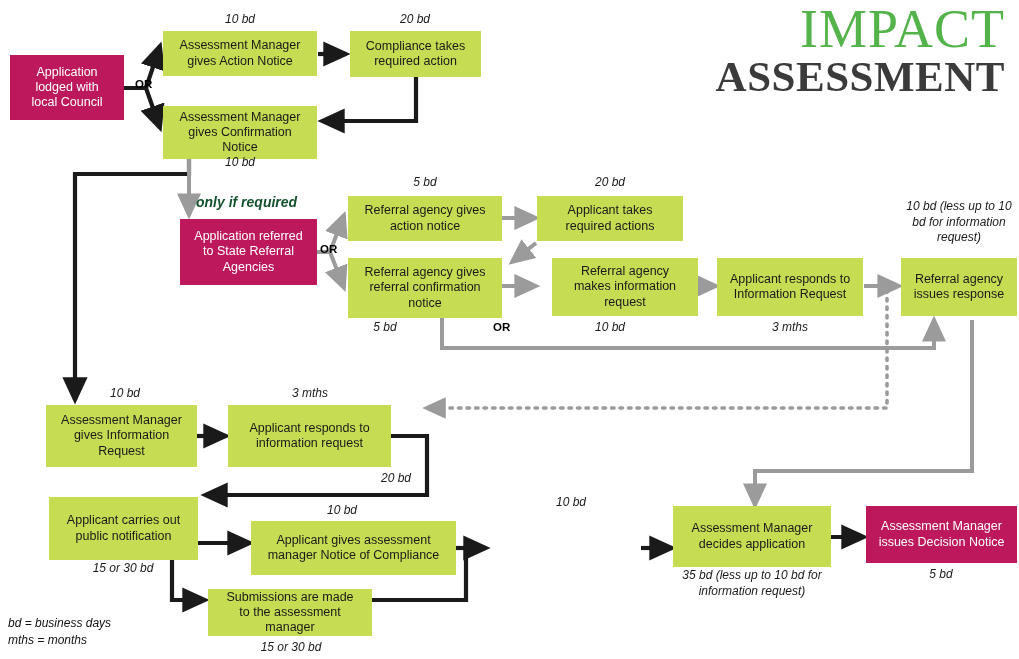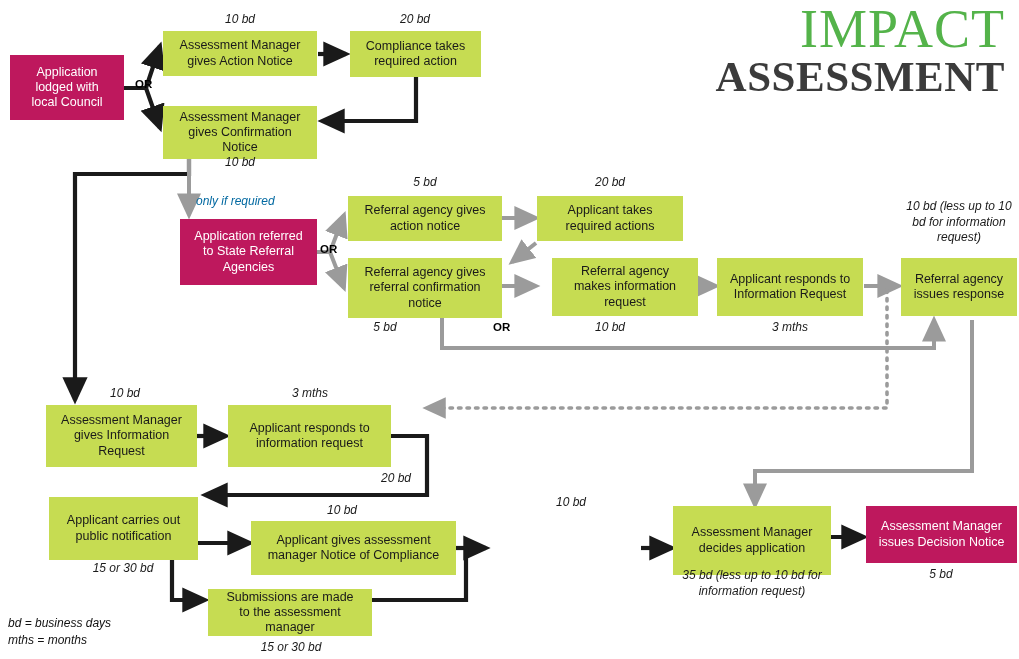--- a/index.html
+++ b/index.html
@@ -4,21 +4,21 @@
 <style>
   html,body{margin:0;padding:0;background:#ffffff;}
   body{font-family:"Liberation Sans", sans-serif;}
   #canvas{position:relative;width:1019px;height:659px;background:#ffffff;overflow:hidden;}
   #wires{position:absolute;left:0;top:0;width:1019px;height:659px;}
   .node{position:absolute;box-sizing:border-box;display:flex;align-items:center;justify-content:center;text-align:center;line-height:1.22;padding:2px 12px;}
   .node.light{background:#c6dc52;color:#1a1a1a;font-size:12.5px;}
   .node.dark{background:#be185d;color:#ffffff;font-size:12.5px;}
   .lbl{position:absolute;font-style:italic;font-size:12px;color:#1a1a1a;text-align:center;line-height:1.3;}
   .orlbl{position:absolute;font-weight:bold;font-size:11.5px;color:#000;font-style:normal;}
-  .onlyif{position:absolute;font-weight:normal;font-style:italic;font-size:12px;color:#0369a1;}
+  .onlyif{position:absolute;font-weight:bold;font-style:italic;font-size:14px;color:#14532d;}
   .legend{position:absolute;font-style:italic;font-size:12px;color:#111;line-height:1.45;}
   #title{position:absolute;right:14px;top:4px;text-align:right;font-family:"Liberation Serif", serif;}
   #title .t1{display:block;font-size:54px;line-height:0.95;color:#54b34a;letter-spacing:1px;}
   #title .t2{display:block;font-size:43px;line-height:1.0;color:#3b3b3b;font-weight:bold;letter-spacing:0.5px;}
 </style>
 </head>
 <body>
 
 <div id="canvas">
 
@@ -109,21 +109,21 @@
   <div class="node light" style="left:537px;top:196px;width:146px;height:45px;">Applicant takes required actions</div>
   <div class="node light" style="left:348px;top:258px;width:154px;height:60px;">Referral agency gives referral confirmation notice</div>
   <div class="node light" style="left:552px;top:258px;width:146px;height:58px;">Referral agency makes information request</div>
   <div class="node light" style="left:717px;top:258px;width:146px;height:58px;">Applicant responds to Information Request</div>
   <div class="node light" style="left:901px;top:258px;width:116px;height:58px;">Referral agency issues response</div>
   <div class="node light" style="left:46px;top:405px;width:151px;height:62px;">Assessment Manager gives Information Request</div>
   <div class="node light" style="left:228px;top:405px;width:163px;height:62px;">Applicant responds to information request</div>
   <div class="node light" style="left:49px;top:497px;width:149px;height:63px;">Applicant carries out public notification</div>
   <div class="node light" style="left:251px;top:521px;width:205px;height:54px;">Applicant gives assessment manager Notice of Compliance</div>
   <div class="node light" style="left:208px;top:589px;width:164px;height:47px;">Submissions are made to the assessment manager</div>
-  <div class="node light" style="left:673px;top:506px;width:158px;height:69px;">Assessment Manager decides application</div>
+  <div class="node light" style="left:673px;top:506px;width:158px;height:61px;">Assessment Manager decides application</div>
   <div class="node dark" style="left:866px;top:506px;width:151px;height:57px;">Assessment Manager issues Decision Notice</div>
 
   <div class="lbl" style="left:193px;top:12px;width:94px;">10 bd</div>
   <div class="lbl" style="left:368px;top:12px;width:94px;">20 bd</div>
   <div class="lbl" style="left:193px;top:155px;width:94px;">10 bd</div>
   <div class="lbl" style="left:378px;top:175px;width:94px;">5 bd</div>
   <div class="lbl" style="left:563px;top:175px;width:94px;">20 bd</div>
   <div class="lbl" style="left:338px;top:320px;width:94px;">5 bd</div>
   <div class="lbl" style="left:563px;top:320px;width:94px;">10 bd</div>
   <div class="lbl" style="left:743px;top:320px;width:94px;">3 mths</div>

